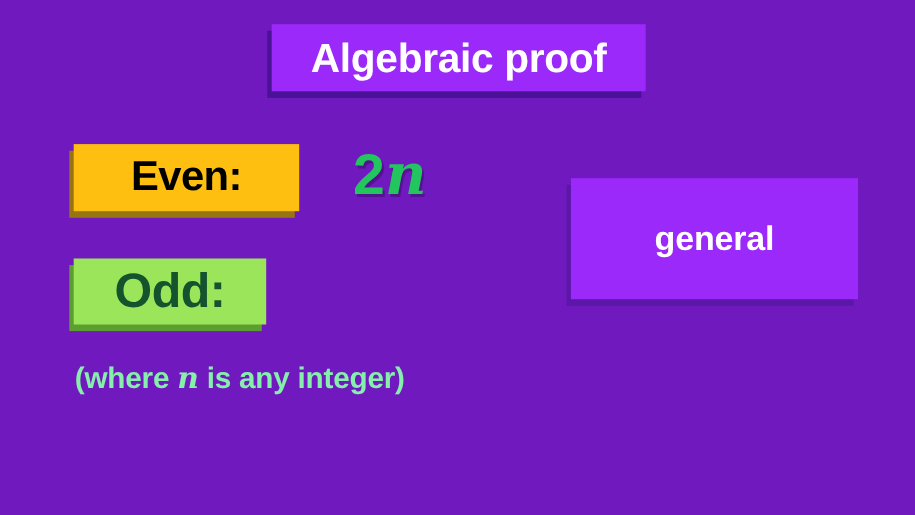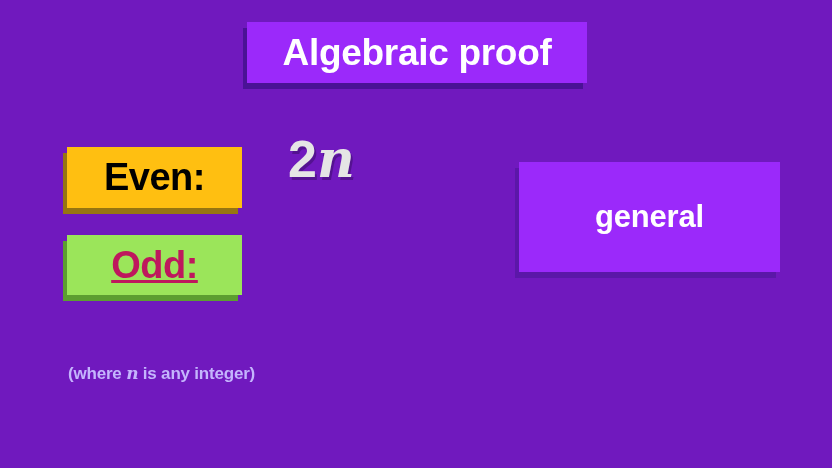--- a/index.html
+++ b/index.html
@@ -46,50 +46,48 @@
     font-size: 37px;
     font-weight: bold;
     letter-spacing: -0.3px;
     white-space: nowrap;
   }
 
   
   #even-box {
     left: 67px;
     top: 131px;
-    width: 175px;
+    width: 205px;
     height: 61px;
     background: #FFBF11;
     box-shadow: -4px 6px 0 0 #977511;
-    margin-top: 16px;
   }
   #even-text {
     color: #000000;
     font-size: 38px;
     font-weight: bold;
     letter-spacing: -0.5px;
     white-space: nowrap;
   }
 
   
   #odd-box {
     left: 67px;
     top: 235px;
     width: 175px;
     height: 60px;
     background: #9BE55A;
     box-shadow: -4px 6px 0 0 #5C9E30;
   }
   #odd-text {
-    color: #be185d;
-    font-size: 38px;
+    color: #14532d;
+    font-size: 44px;
     font-weight: bold;
     letter-spacing: -0.5px;
     white-space: nowrap;
-    text-decoration: underline;
   }
 
   
   #general-box {
     left: 519px;
     top: 162px;
     width: 261px;
     height: 110px;
     background: #9B29FA;
     box-shadow: -4px 6px 0 0 #5B17A8;
@@ -101,24 +99,25 @@
     font-size: 31px;
     font-weight: bold;
     letter-spacing: -0.2px;
     white-space: nowrap;
     line-height: 1.16;
   }
 
   
   .expr {
     position: absolute;
-    color: #e5e5e5;
+    color: #22c55e;
     font-weight: bold;
     white-space: nowrap;
     text-shadow: 2px 3px 0 rgba(52,10,92,0.45);
+    margin-left: 33px;
   }
   #expr-even {
     left: 288px;
     top: 128px;
     font-size: 52px;
   }
   #expr-odd {
     left: 288px;
     top: 230px;
     font-size: 52px;
@@ -127,26 +126,25 @@
     font-family: "DejaVu Serif", serif;
     font-style: italic;
     font-weight: bold;
   }
 
   
   #footnote {
     position: absolute;
     left: 68px;
     top: 329px;
-    color: #c4b5fd;
-    font-size: 17px;
+    color: #86efac;
+    font-size: 27px;
     font-weight: bold;
     white-space: nowrap;
     letter-spacing: -0.2px;
-    margin-top: 34px;
   }
   #footnote .ital {
     font-family: "DejaVu Serif", serif;
     font-style: italic;
     font-weight: bold;
   }
 </style>
 </head>
 <body>
 

